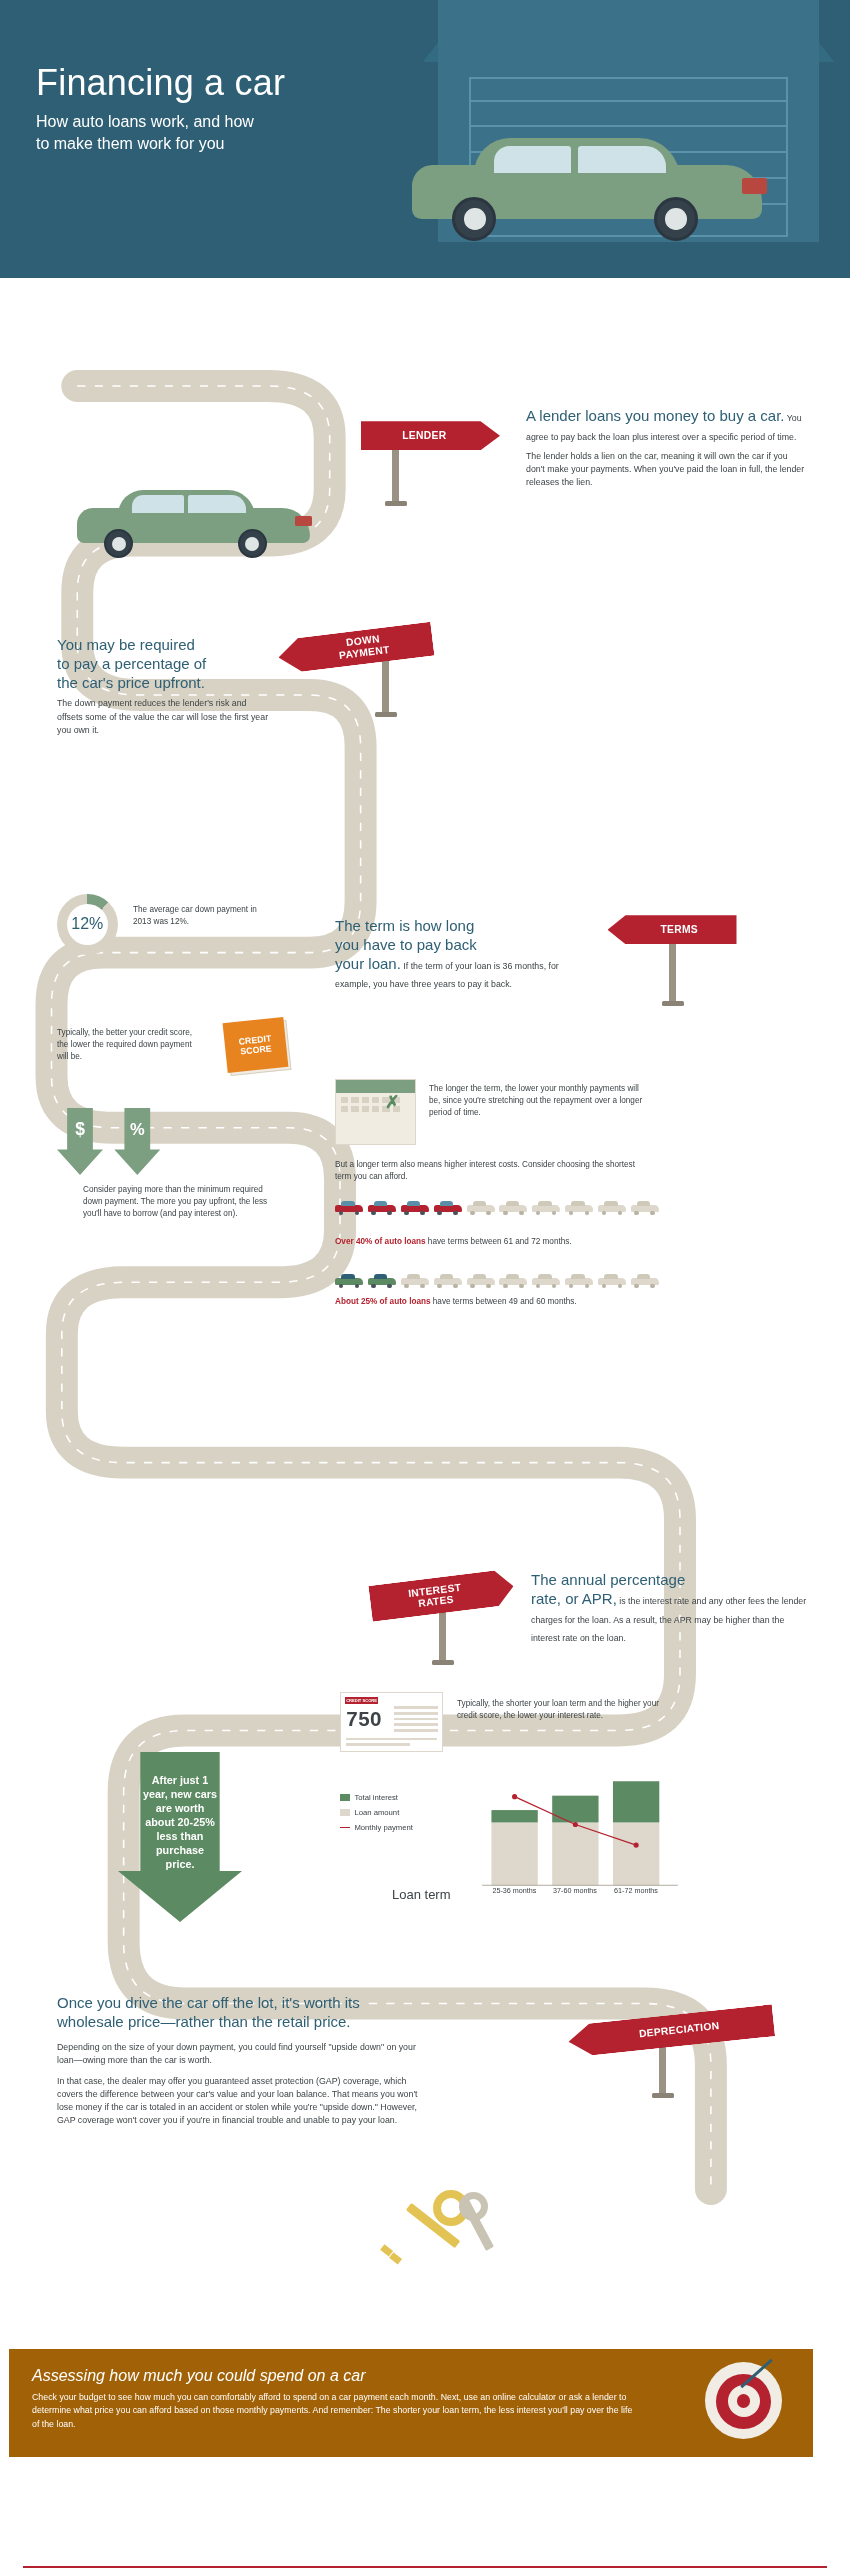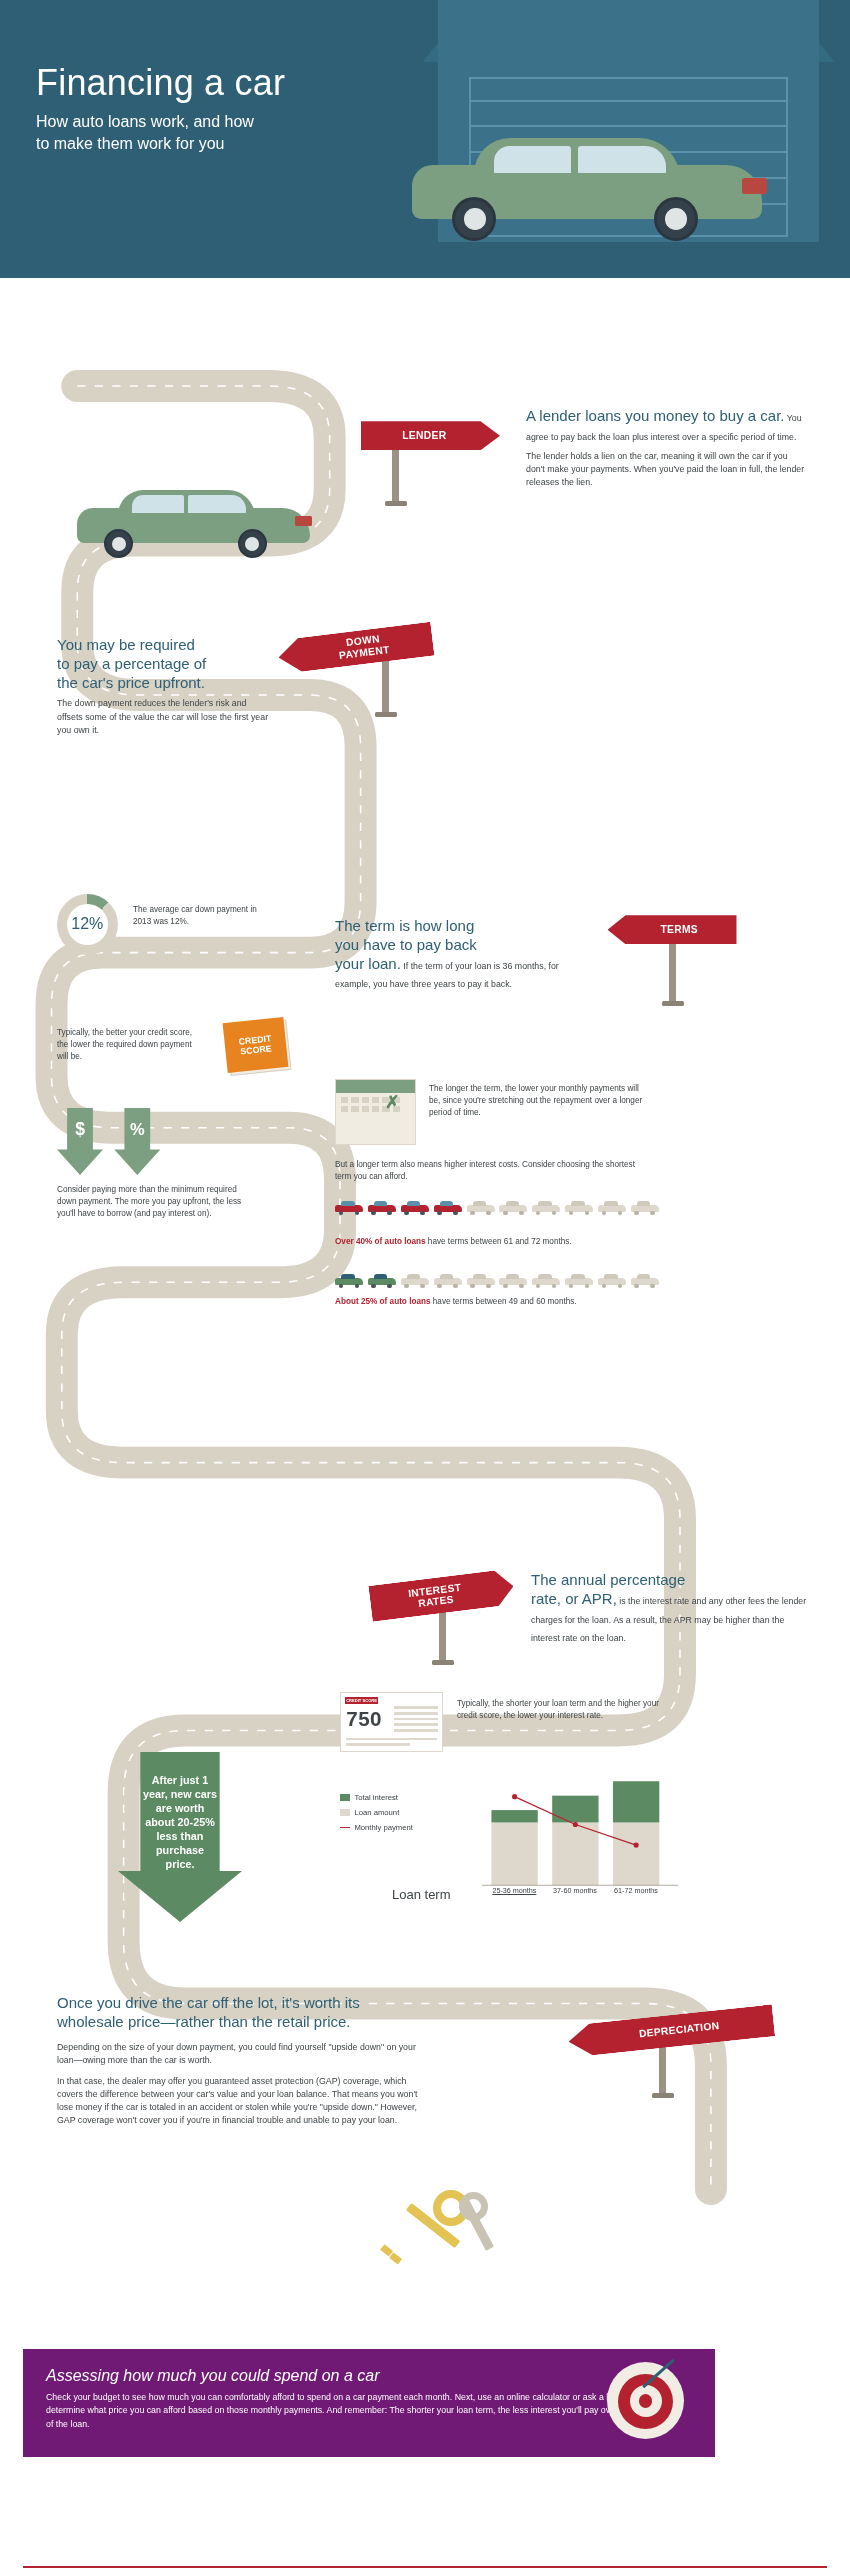--- a/index.html
+++ b/index.html
@@ -77,21 +77,21 @@
   .minicar { position:relative; width:28px; height:15.5px; display:inline-block; margin-right:2.6px; }
   .minicar .b { position:absolute; left:0; top:4.6px; width:28px; height:7.7px; border-radius:2.6px 4.6px 1.5px 1.5px; }
   .minicar .t { position:absolute; left:6.2px; top:1px; width:13.4px; height:5.2px; border-radius:3.1px 3.1px 0 0; }
   .minicar .w { position:absolute; top:10.8px; width:4.6px; height:4.6px; border-radius:50%; background:#47525a; }
 
   
   .chart-box { position:absolute; }
   .legend-sw { width:10.3px; height:6.7px; display:inline-block; vertical-align:middle; margin-right:4.1px; }
 
   
-  .cta { position:absolute; left:23px; width:692px; background:#701a75; color:#fff; }
+  .cta { position:absolute; left:9px; width:804px; background:#a16207; color:#fff; }
   .cta h3 { font-size:16px; font-weight:400; font-style:italic; }
   .cta p { font-size:8.8px; line-height:1.55; margin-top:6.2px; }
 
   .footer { position:absolute; left:0; width:850px; background:#fff; }
   .redline { position:absolute; left:23px; width:804px; height:1.5px; background:#b5222f; }
 </style>
 </head>
 <body>
 
 <div class="page">
@@ -213,21 +213,21 @@
     </div>
   </div>
 
   <div style="position:absolute; left:57px; top:1108px; width:242px;">
     <div style="position:relative; float:left; width:46px; height:67px; background:#7d9f81; clip-path:polygon(22% 0,78% 0,78% 62%,100% 62%,50% 100%,0 62%,22% 62%); display:flex; align-items:flex-start; justify-content:center;">
       <span style="color:#fff; font-size:17.5px; font-weight:bold; padding-top:11.3px;">$</span>
     </div>
     <div style="position:relative; float:left; margin-left:11.3px; width:46px; height:67px; background:#7d9f81; clip-path:polygon(22% 0,78% 0,78% 62%,100% 62%,50% 100%,0 62%,22% 62%); display:flex; align-items:flex-start; justify-content:center;">
       <span style="color:#fff; font-size:16.5px; font-weight:bold; padding-top:12.4px;">%</span>
     </div>
-    <div class="small-text" style="clear:both; padding-top:9.3px; width:196px;">Consider paying more than the minimum required down payment. The more you pay upfront, the less you'll have to borrow (and pay interest on).</div>
+    <div class="small-text" style="clear:both; padding-top:9.3px; width:196px;margin-left:26px;">Consider paying more than the minimum required down payment. The more you pay upfront, the less you'll have to borrow (and pay interest on).</div>
   </div>
 
   <div class="sign" style="left:592px; top:907px; width:170px; height:98px;">
     <div class="post" style="left:77px; top:36px; height:62px;"></div>
     <div class="post-base" style="left:70px; top:94px; width:21.6px; height:5.2px; border-radius:1.5px;"></div>
     <div class="plank" style="left:15.5px; top:8.2px; width:129px; height:29px; clip-path:polygon(14% 0, 100% 0, 100% 100%, 14% 100%, 0 50%);">
       <span style="margin-left:14.4px;">TERMS</span>
     </div>
   </div>
 
@@ -369,21 +369,21 @@
       <rect x="264" y="8" width="90" height="80" fill="#5c8a62"></rect>
       <line x1="10" y1="210" x2="390" y2="210" stroke="#9a9384" stroke-width="1.5"></line>
 
       <polyline points="73,38 191,92 309,132" fill="none" stroke="#b5222f" stroke-width="2.5"></polyline>
       <circle cx="73" cy="38" r="5" fill="#b5222f"></circle>
       <circle cx="191" cy="92" r="5" fill="#b5222f"></circle>
       <circle cx="309" cy="132" r="5" fill="#b5222f"></circle>
     </svg>
 
     <div style="position:absolute; left:137px; top:109px; width:206px; font-size:7.2px; color:#3d4346;">
-      <div style="position:absolute; left:14.4px; width:46px; text-align:center; line-height:1.25;text-decoration:underline;">
+      <div style="position:absolute; left:14.4px; width:46px; text-align:center; line-height:1.25;">
         <span>25-36 months</span>
       </div>
       <div style="position:absolute; left:75px; width:46px; text-align:center; line-height:1.25;">
         <span>37-60 months</span>
       </div>
       <div style="position:absolute; left:136px; width:46px; text-align:center; line-height:1.25;">
         <span>61-72 months</span>
       </div>
     </div>
     <div style="position:absolute; left:52px; top:110px; font-size:13px; color:#3d4346;">Loan term</div>

